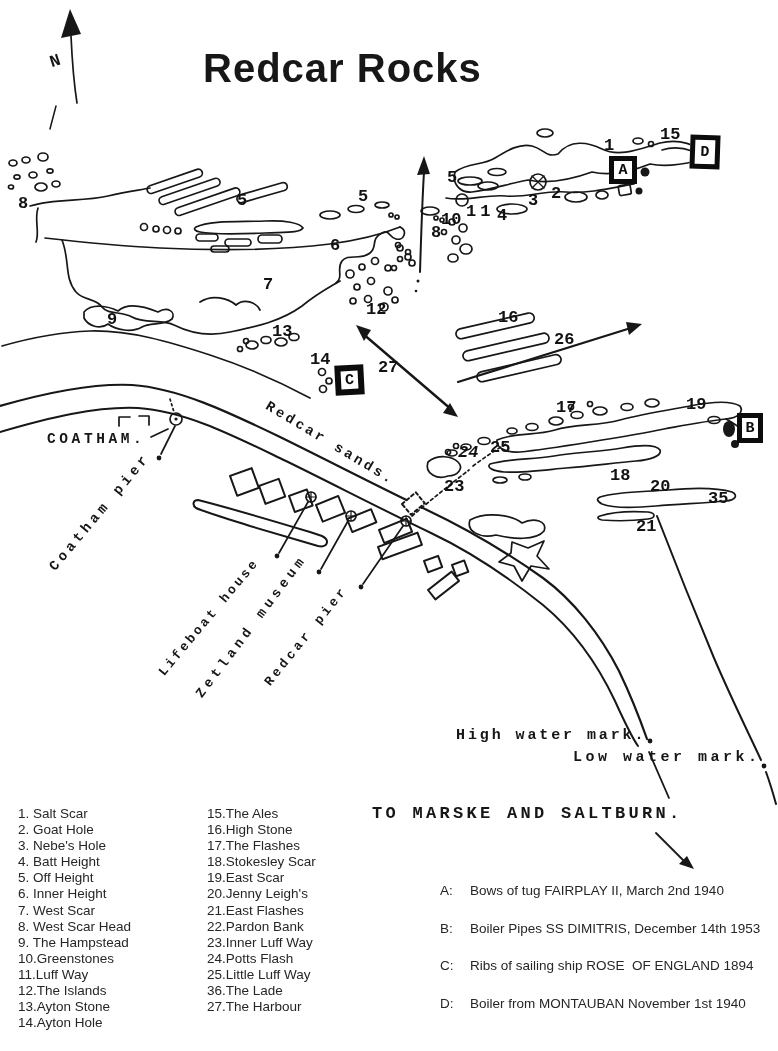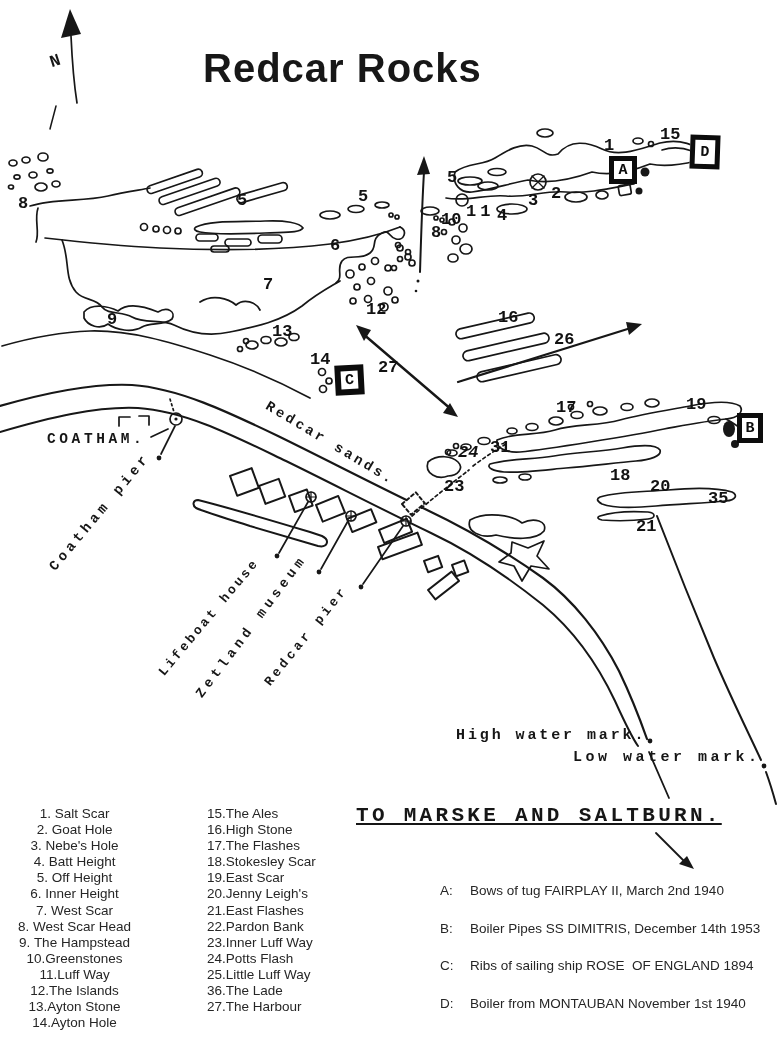--- a/index.html
+++ b/index.html
@@ -284,42 +284,42 @@
   <span class="abs mapnum" style="left:551px;top:184px;">2</span>
   <span class="abs mapnum" style="left:604px;top:136px;">1</span>
   <span class="abs mapnum" style="left:660px;top:125px;">15</span>
   <span class="abs mapnum" style="left:498px;top:308px;">16</span>
   <span class="abs mapnum" style="left:554px;top:330px;">26</span>
   <span class="abs mapnum" style="left:378px;top:358px;">27</span>
   <span class="abs mapnum" style="left:556px;top:398px;">17</span>
   <span class="abs mapnum" style="left:686px;top:395px;">19</span>
   <span class="abs mapnum" style="left:444px;top:477px;">23</span>
   <span class="abs mapnum" style="left:458px;top:443px;font-style:italic;">24</span>
-  <span class="abs mapnum" style="left:490px;top:438px;">31</span>
+  <span class="abs mapnum" style="left:490px;top:438px;">25</span>
   <span class="abs mapnum" style="left:610px;top:466px;">18</span>
   <span class="abs mapnum" style="left:650px;top:477px;">20</span>
   <span class="abs mapnum" style="left:708px;top:489px;">35</span>
   <span class="abs mapnum" style="left:636px;top:517px;">21</span>
 
   <div class="wreckbox" style="left:609px;top:156px;width:18px;height:18px;">A</div>
   <div class="wreckbox" style="left:737px;top:413px;width:16px;height:20px;">B</div>
   <div class="wreckbox" style="left:335px;top:365px;width:17px;height:18px;border-width:6px;transform:rotate(-3deg);">C</div>
   <div class="wreckbox" style="left:690px;top:135px;width:20px;height:24px;transform:rotate(2deg);">D</div>
 
   <span class="abs tw" style="left:47px;top:431px;font-size:14.5px;letter-spacing:3.6px;">COATHAM.</span>
   <span class="abs tw rotlab" style="left:58px;top:558px;font-size:14px;letter-spacing:4px;transform:rotate(-50deg);">Coatham pier</span>
   <span class="abs tw rotlab" style="left:167px;top:664px;font-size:13px;letter-spacing:2.8px;transform:rotate(-50deg);">Lifeboat house</span>
   <span class="abs tw rotlab" style="left:205px;top:686px;font-size:13.5px;letter-spacing:4.4px;transform:rotate(-53deg);">Zetland museum</span>
   <span class="abs tw rotlab" style="left:273px;top:674px;font-size:13px;letter-spacing:3.5px;transform:rotate(-51deg);">Redcar pier</span>
   <span class="abs tw rotlab2" style="left:271px;top:398px;font-size:14px;letter-spacing:3px;transform:rotate(31deg);">Redcar sands.</span>
   <span class="abs tw" style="left:456px;top:727px;font-size:15px;letter-spacing:2.9px;">High water mark.</span>
   <span class="abs tw" style="left:573px;top:749px;font-size:15px;letter-spacing:3.5px;">Low water mark.</span>
-  <span class="abs tw" style="left:356px;top:804px;font-size:21px;letter-spacing:3.3px;text-decoration:underline;">TO MARSKE AND SALTBURN.</span>
-
-  <div class="legend-col" style="left:18px;top:806px;text-align:center;">
+  <span class="abs tw" style="left:372px;top:804px;font-size:17px;letter-spacing:3.3px;">TO MARSKE AND SALTBURN.</span>
+
+  <div class="legend-col" style="left:18px;top:806px;">
     <div>1. Salt Scar</div>
     <div>2. Goat Hole</div>
     <div>3. Nebe's Hole</div>
     <div>4. Batt Height</div>
     <div>5. Off Height</div>
     <div>6. Inner Height</div>
     <div>7. West Scar</div>
     <div>8. West Scar Head</div>
     <div>9. The Hampstead</div>
     <div>10.Greenstones</div>

